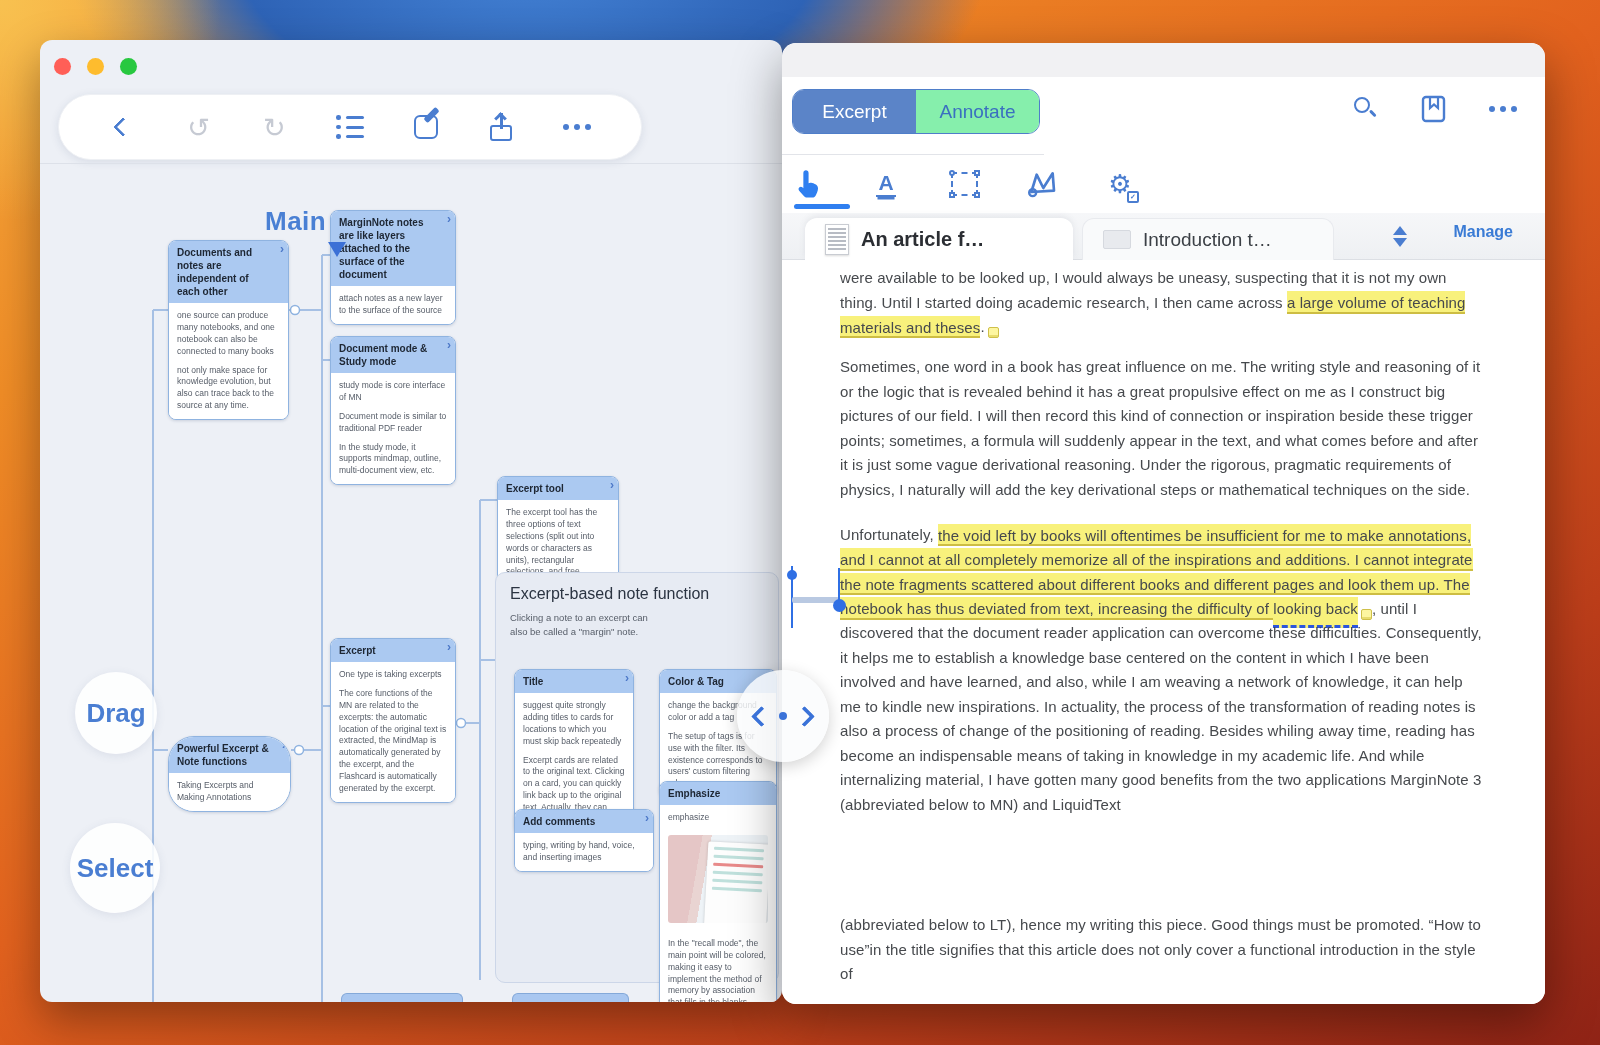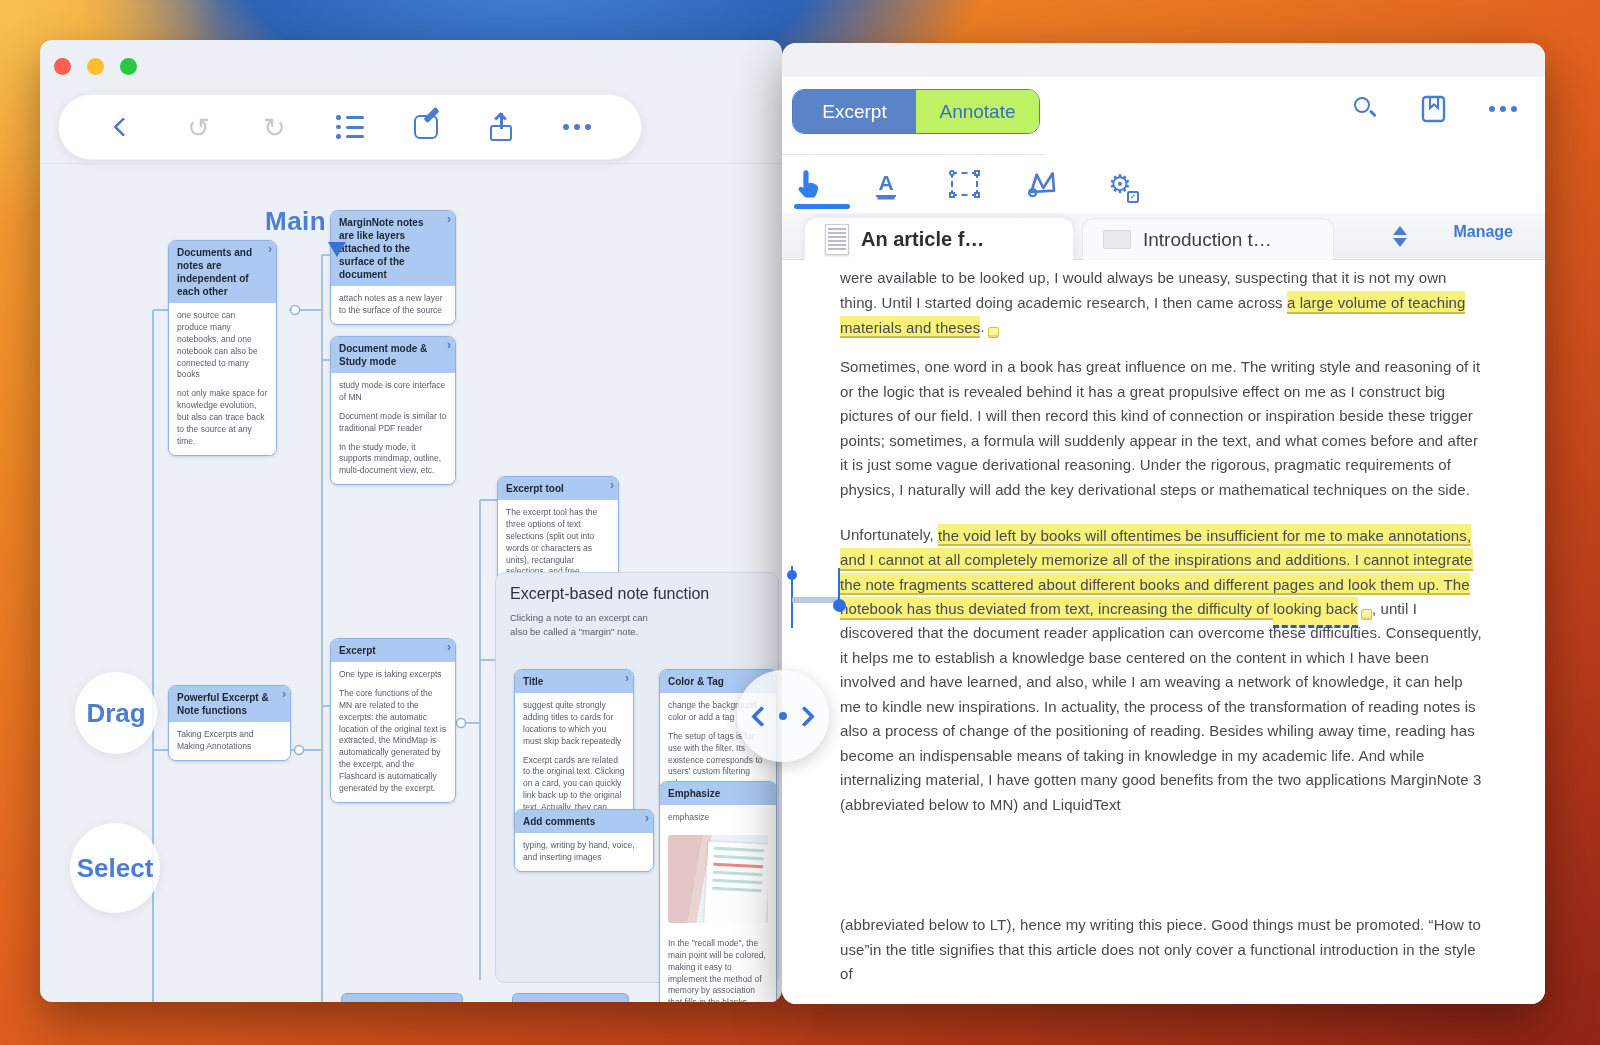--- a/index.html
+++ b/index.html
@@ -68,21 +68,21 @@
   
   #reader-win {
     position:absolute; left:782px; top:43px; width:763px; height:961px;
     background:#fff; border-radius:14px; z-index:20;
     box-shadow:0 18px 50px rgba(0,0,0,.4); overflow:hidden;
   }
   #reader-titlebar { position:absolute; top:0; left:0; width:100%; height:34px; background:#f1f1f3; border-radius:14px 14px 0 0; }
   #seg-control { position:absolute; left:10px; top:46px; width:248px; height:45px; border:1.5px solid #4f7ec9; border-radius:12px; display:flex; overflow:hidden; background:#fff; }
   .seg { flex:1; display:flex; align-items:center; justify-content:center; font-size:19px; cursor:pointer; }
   .seg.active { background:#5b84c8; color:#fff; }
-  .seg.inactive { background:#bef264; color:#3a6fc0; }
+  .seg.inactive { background:#86efac; color:#3a6fc0; }
   #hdr-icons { position:absolute; right:28px; top:52px; display:flex; gap:42px; align-items:center; }
   .search-ico { position:relative; width:26px; height:26px; cursor:pointer; }
   .search-circle { position:absolute; left:1px; top:1px; width:16px; height:16px; border:2.5px solid #4a7dd0; border-radius:50%; }
   .search-handle { position:absolute; left:16px; top:16px; width:8px; height:2.5px; background:#4a7dd0; transform:rotate(45deg); border-radius:2px; }
   #seg-hairline { position:absolute; left:0; top:111px; width:262px; height:1px; background:#e2e4e9; }
   #tools-row { position:absolute; left:8px; top:118px; height:46px; display:flex; gap:42px; align-items:center; }
   .tool { width:36px; height:38px; display:flex; align-items:center; justify-content:center; cursor:pointer; position:relative; }
   .tool-A { font-size:21px; font-weight:bold; color:#4a7dd0; border-bottom:2.5px solid #4a7dd0; box-shadow:0 4px 0 -1.5px #4a7dd0; line-height:1.1; padding:0 2px; }
   .tool-rect { width:27px; height:24px; border:2.5px dashed #4a7dd0; position:relative; }
   .tool-rect i { position:absolute; width:6px; height:6px; background:#fff; border:2px solid #4a7dd0; }
@@ -204,21 +204,21 @@
         <g fill="#fff" stroke="#8fb3e0" stroke-width="1.5">
           <circle cx="255" cy="270" r="4.5"></circle>
             <circle cx="259" cy="710" r="4.5"></circle>
             <circle cx="421" cy="683" r="4.5"></circle>
         </g>
       </svg>
 
       <div id="main-title">Main MindMap</div>
       <div class="focus-arrow"></div>
 
-      <div class="node" style="left:128px; top:76px; width:109px;">
+      <div class="node" style="left:128px; top:76px; width:121px;">
         <div class="node-hd"><span>Documents and notes are independent of each other</span><span class="nchev">›</span></div>
         <div class="node-bd">
             <div class="nline">one source can produce many notebooks, and one notebook can also be connected to many books</div>
             <div class="nline">not only make space for knowledge evolution, but also can trace back to the source at any time.</div>
           </div>
       </div>
 
       <div class="node" style="left:290px; top:46px; width:126px;">
         <div class="node-hd"><span>MarginNote notes are like layers attached to the surface of the document</span><span class="nchev">›</span></div>
         <div class="node-bd">
@@ -303,21 +303,21 @@
       </div>
 
       <div class="node" style="left:290px; top:474px; width:126px;">
         <div class="node-hd"><span>Excerpt</span><span class="nchev">›</span></div>
         <div class="node-bd">
             <div class="nline">One type is taking excerpts</div>
             <div class="nline">The core functions of the MN are related to the excerpts: the automatic location of the original text is extracted, the MindMap is automatically generated by the excerpt, and the Flashcard is automatically generated by the excerpt.</div>
           </div>
       </div>
 
-      <div class="node" style="left:128px; top:521px; width:123px;">
+      <div class="node" style="left:128px; top:572px; width:123px;border-radius:26px;">
         <div class="node-hd"><span>Powerful Excerpt &amp; Note functions</span><span class="nchev">›</span></div>
         <div class="node-bd">
             <div class="nline">Taking Excerpts and Making Annotations</div>
           </div>
       </div>
 
       <div class="peek" style="left:301px; top:829px; width:122px;"></div>
       <div class="peek" style="left:472px; top:829px; width:117px;"></div>
     </div>
 

